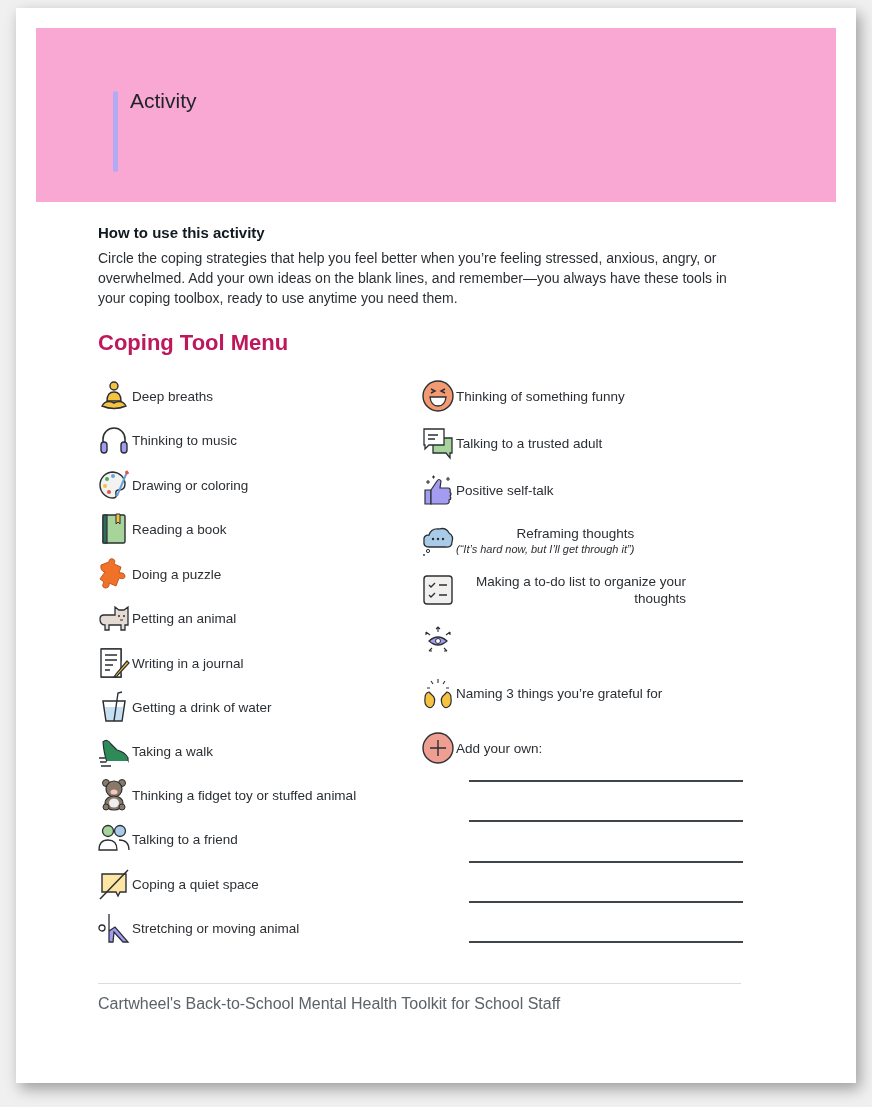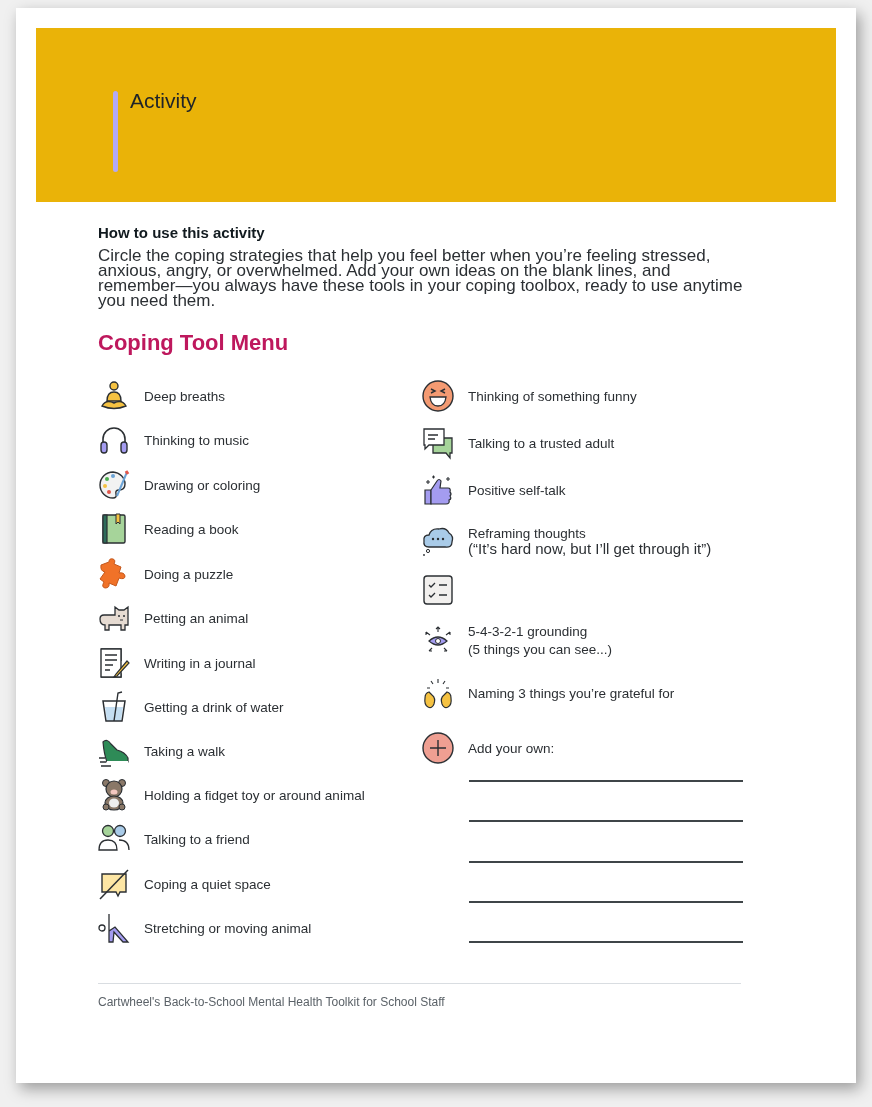--- a/index.html
+++ b/index.html
@@ -5,62 +5,62 @@
     html, body { margin:0; padding:0; }
     body {
       width:872px; height:1107px; background:#f0f0f0; position:relative; overflow:hidden;
       font-family:"Liberation Sans", sans-serif; color:#1f2328;
     }
     .sheet {
       position:absolute; left:16px; top:8px; width:840px; height:1075px; background:#fff;
       box-shadow: 4px 6px 14px rgba(0,0,0,0.35);
     }
     .header-band {
-      position:absolute; left:20px; top:20px; width:800px; height:174px; background:#eab308;
+      position:absolute; left:20px; top:20px; width:800px; height:174px; background:#f9a8d4;
     }
     .accent-bar {
       position:absolute; left:77px; top:63px; width:5px; height:81px; border-radius:3px; background:#b3aaf5;
     }
     .kicker {
       position:absolute; left:94px; top:61px; font-size:21px; color:#1f2328;
     }
     .title {
       position:absolute; left:94px; top:94px; font-size:36px; font-weight:bold; color:#111a1f; letter-spacing:-0.3px;
     }
     .howto-heading {
       position:absolute; left:98px; top:224px; font-size:15px; font-weight:bold; color:#111a1f;
     }
     .howto-body {
-      position:absolute; left:98px; top:248px; width:650px; font-size:17px; line-height:15px; color:#2b2f33;
+      position:absolute; left:98px; top:248px; width:650px; font-size:14px; line-height:20px; color:#2b2f33;
     }
     .menu-heading {
       position:absolute; left:98px; top:330px; font-size:22px; font-weight:bold; color:#be185d;
     }
     .col { position:absolute; top:376px; }
     .col-left { left:96px; width:310px; }
     .col-right { left:420px; width:340px; }
     .item {
       position:absolute; left:0; display:flex; align-items:center; height:36px;
     }
     .item .icon {
       width:36px; height:36px; display:flex; align-items:center; justify-content:center; flex:0 0 36px;
     }
     .item .icon svg { width:34px; height:34px; }
     .item .label {
-      margin-left:12px; font-size:13.5px; color:#2b2f33; line-height:17px;
-    }
-    .item .sublabel { display:block; font-size:15px; color:#2b2f33; line-height:14px; }
+      font-size:13.5px; color:#2b2f33; line-height:17px;text-align:right;
+    }
+    .item .sublabel { display:block; font-size:11px; font-style:italic; color:#2b2f33; line-height:14px; }
     .blank-line {
       position:absolute; left:469px; width:274px; height:2px; background:#3f4548;
     }
     .footer-rule {
       position:absolute; left:98px; top:983px; width:643px; height:1px; background:#d9dde1;
     }
     .footer-text {
-      position:absolute; left:98px; top:995px; font-size:12px; color:#5b6268;
+      position:absolute; left:98px; top:995px; font-size:16px; color:#5b6268;
     }
   </style>
 </head>
 <body>
 
 <div class="sheet">
   <div class="header-band">
     <div class="accent-bar"></div>
     <div class="kicker">Activity</div>
   </div>
@@ -172,21 +172,21 @@
           <circle cx="9" cy="5" r="3.5" fill="#8a7868" stroke="#2b2f33" stroke-width="1"></circle>
           <circle cx="25" cy="5" r="3.5" fill="#8a7868" stroke="#2b2f33" stroke-width="1"></circle>
           <circle cx="17" cy="11" r="8" fill="#8a7868" stroke="#2b2f33" stroke-width="1.2"></circle>
           <ellipse cx="17" cy="14" rx="3.5" ry="2.5" fill="#f4c8c0"></ellipse>
           <ellipse cx="17" cy="25" rx="9" ry="7" fill="#8a7868" stroke="#2b2f33" stroke-width="1.2"></ellipse>
           <ellipse cx="17" cy="25" rx="5" ry="4.5" fill="#eee"></ellipse>
           <circle cx="9" cy="29" r="3" fill="#8a7868" stroke="#2b2f33" stroke-width="1"></circle>
           <circle cx="25" cy="29" r="3" fill="#8a7868" stroke="#2b2f33" stroke-width="1"></circle>
         </svg>
     </span>
-    <span class="label">Holding a fidget toy or around animal</span>
+    <span class="label">Thinking a fidget toy or stuffed animal</span>
   </div>
   <div class="item" style="top:445px">
     <span class="icon">
       <svg viewBox="0 0 34 34">
           <circle cx="11" cy="9" r="5.5" fill="#a6d49a" stroke="#2b2f33" stroke-width="1.3"></circle>
           <circle cx="23" cy="9" r="5.5" fill="#a9cbe8" stroke="#2b2f33" stroke-width="1.3"></circle>
           <path d="M2 28 Q2 18 11 18 Q20 18 20 28 Z" fill="#fff" stroke="#2b2f33" stroke-width="1.3"></path>
           <path d="M22 18 Q32 18 32 28" fill="none" stroke="#2b2f33" stroke-width="1.3"></path>
         </svg>
     </span>
@@ -257,30 +257,30 @@
     <span class="label"><span>Reframing thoughts</span><span class="sublabel">(“It’s hard now, but I’ll get through it”)</span></span>
   </div>
   <div class="item" style="top:196px">
     <span class="icon">
       <svg viewBox="0 0 34 34">
           <rect x="3" y="3" width="28" height="28" rx="3" fill="#f2f0ee" stroke="#2b2f33" stroke-width="1.4"></rect>
           <path d="M8 12 L10 14 L14 10 M8 22 L10 24 L14 20" fill="none" stroke="#2b2f33" stroke-width="1.3"></path>
           <path d="M18 12 H26 M18 22 H26" stroke="#2b2f33" stroke-width="1.4"></path>
         </svg>
     </span>
+    <span class="label" style="width:230px">Making a to-do list to organize your thoughts</span>
   </div>
   <div class="item" style="top:247px">
     <span class="icon">
       <svg viewBox="0 0 34 34">
           <path d="M8 17 Q17 9 26 17 Q17 25 8 17Z" fill="#a49cf0" stroke="#2b2f33" stroke-width="1.2"></path>
           <circle cx="17" cy="17" r="2.5" fill="#fff" stroke="#2b2f33" stroke-width="1"></circle>
           <path d="M17 8 V3 M15 5 L17 3 L19 5 M5 8 L9 11 M5 8 V11 M29 8 L25 11 M29 8 V11 M8 27 L11 24 M8 27 H11 M26 27 L23 24 M26 27 H23" fill="none" stroke="#2b2f33" stroke-width="1.1"></path>
         </svg>
     </span>
-    <span class="label"><span>5-4-3-2-1 grounding</span><span class="sublabel" style="font-style:normal;font-size:13.5px;line-height:20px">(5 things you can see...)</span></span>
   </div>
   <div class="item" style="top:299px">
     <span class="icon">
       <svg viewBox="0 0 34 34">
           <path d="M4 22 Q4 17 8 16 L11 19 Q15 22 13 28 Q11 33 7 31 Q3 29 4 22Z" fill="#f5c242" stroke="#2b2f33" stroke-width="1.2"></path>
           <path d="M30 22 Q30 17 26 16 L23 19 Q19 22 21 28 Q23 33 27 31 Q31 29 30 22Z" fill="#f5c242" stroke="#2b2f33" stroke-width="1.2"></path>
           <path d="M17 3 V7 M10 5 L12 8 M24 5 L22 8 M6 12 H9 M25 12 H28" stroke="#2b2f33" stroke-width="1.1"></path>
         </svg>
     </span>
     <span class="label">Naming 3 things you’re grateful for</span>

